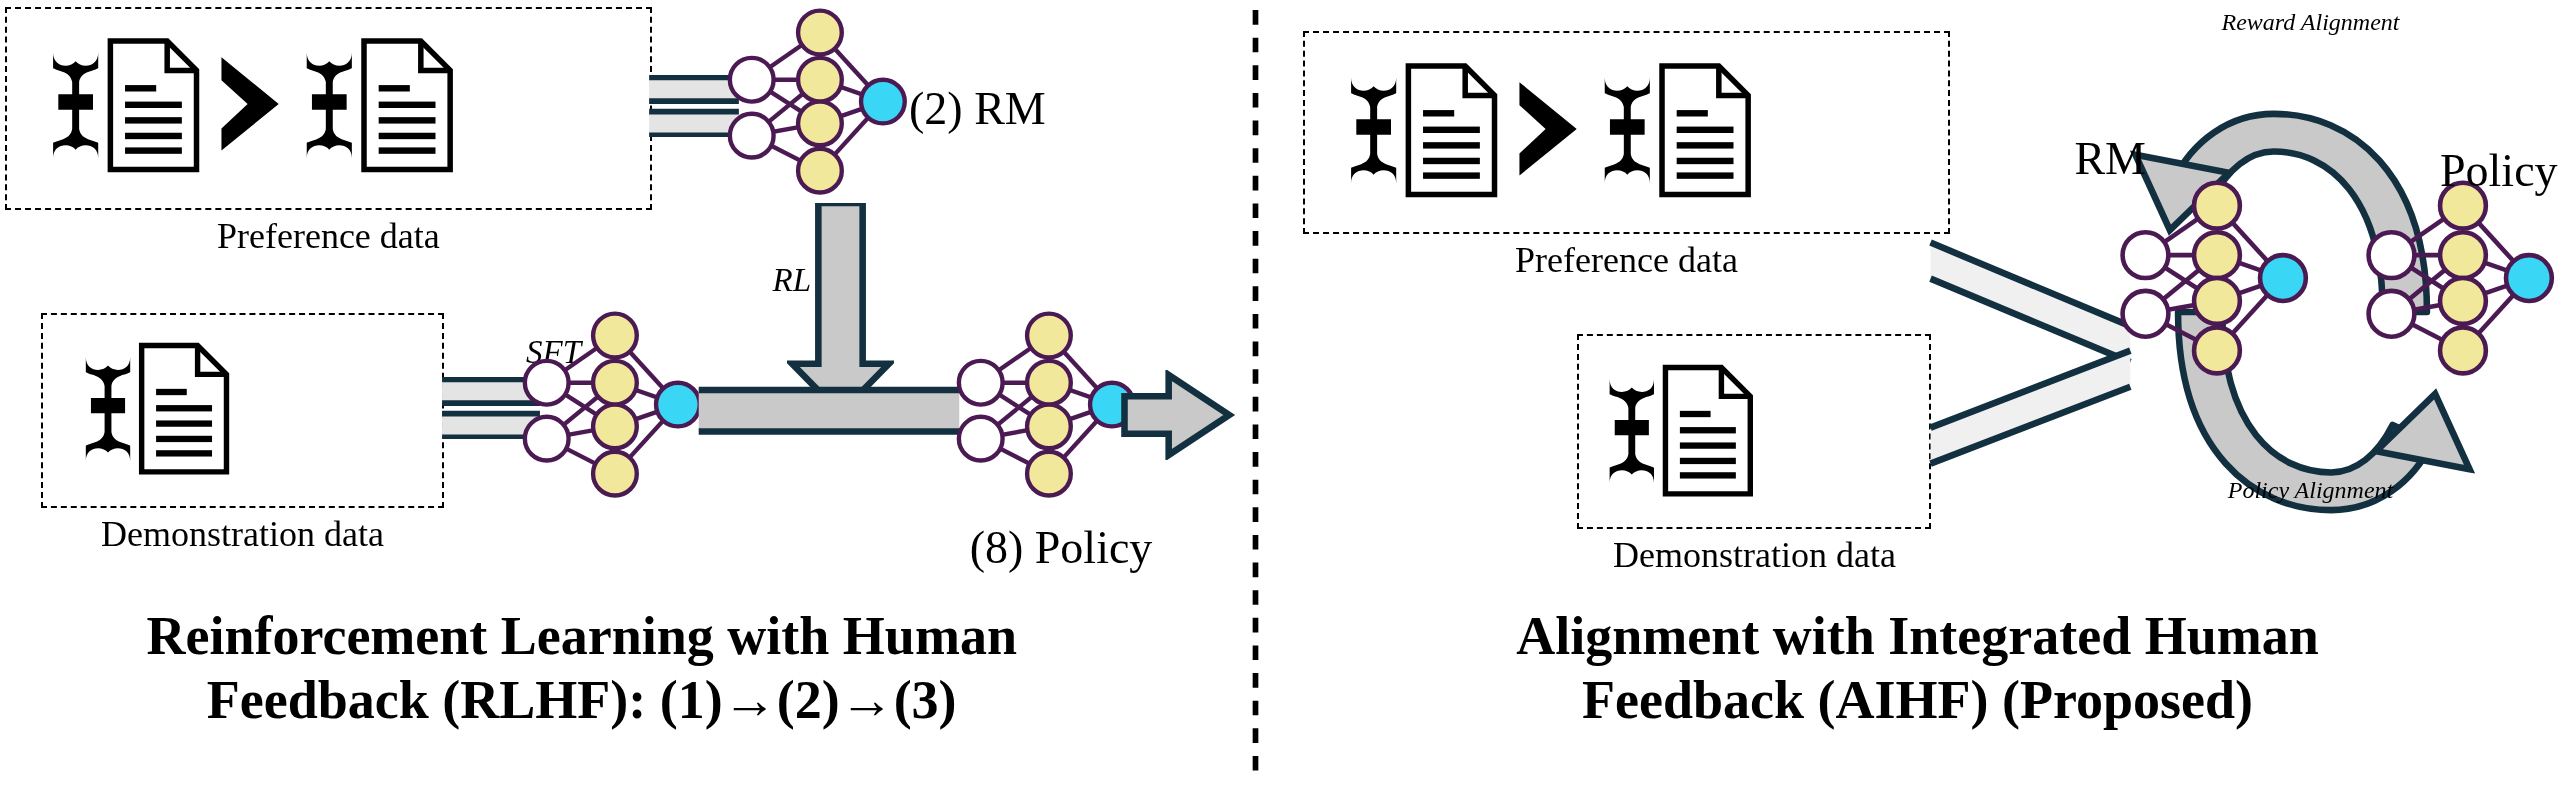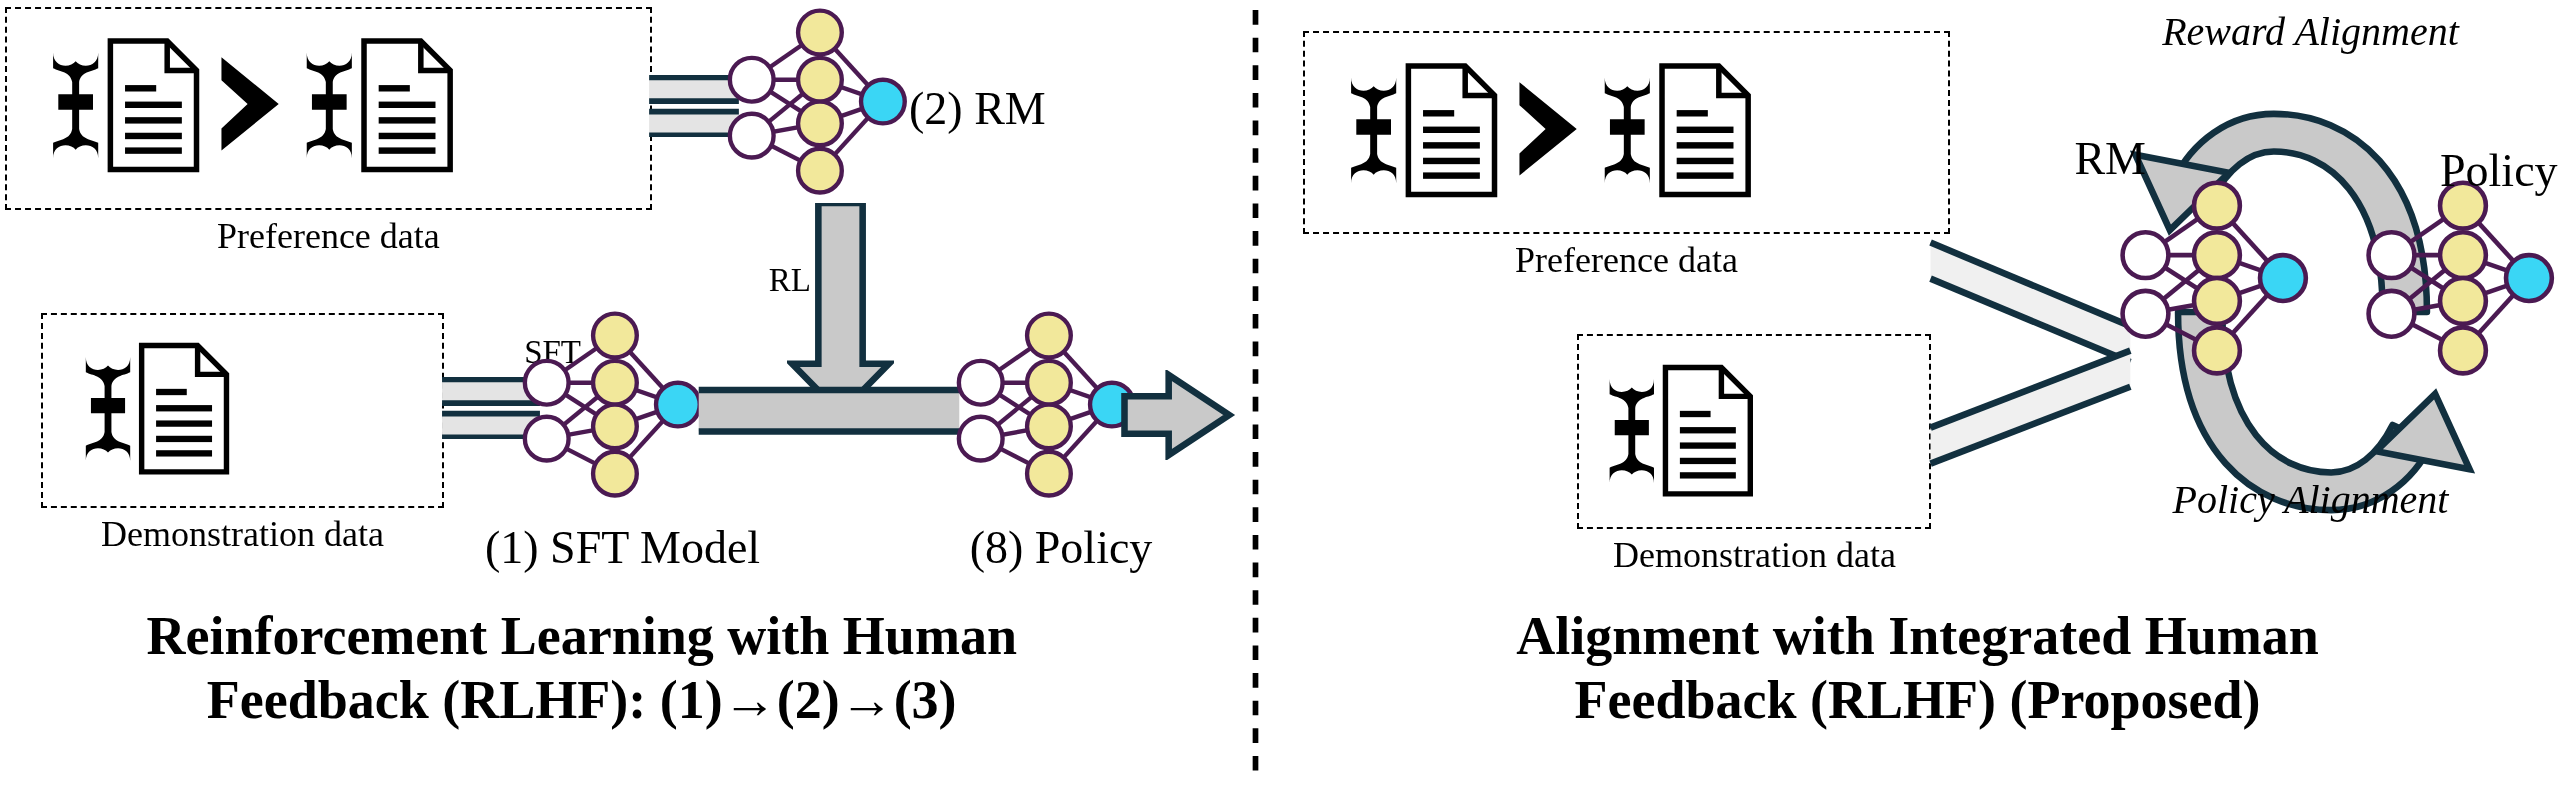--- a/index.html
+++ b/index.html
@@ -24,26 +24,27 @@
     text-align: center;
     font-family: "Liberation Serif", "DejaVu Serif", serif;
     color: #000000;
     line-height: 1.18;
     white-space: pre-line;
   }
   .panel-caption { font-size: 54px; font-weight: bold; }
   .data-label { font-size: 36px; }
   .node-label { font-size: 46px; }
   .edge-label {
+    font-style: italic;
     font-size: 33px;
     font-family: "Liberation Serif", "DejaVu Serif", serif;
   }
   .cycle-label {
     font-style: italic;
-    font-size: 40px;
+    font-size: 24px;
     font-family: "Liberation Serif", "DejaVu Serif", serif;
   }
   .dashbox {
     position: absolute;
     border: 2.5px dashed #000000;
     box-sizing: border-box;
   }
 </style>
 </head>
 <body>
@@ -158,21 +159,20 @@
     <line x1="0" y1="32" x2="120" y2="32" stroke="#12303f" stroke-width="7"></line>
     <rect x="0" y="44" width="120" height="30" fill="#e4e4e4"></rect>
     <line x1="0" y1="45" x2="120" y2="45" stroke="#12303f" stroke-width="7"></line>
     <line x1="0" y1="74" x2="120" y2="74" stroke="#12303f" stroke-width="7"></line>
   </svg>
 
   <svg class="abs" style="left:516px; top:311px;" width="197" height="188" viewBox="0 0 215 215">
     <use href="#nn-glyph"></use>
   </svg>
 
-  <div class="caption node-label" style="left:467px; top:521px; width:311px;">(1) SFT Model</div>
 
   <svg class="abs" style="left:698px; top:385px;" width="262" height="57" viewBox="0 0 320 70">
     <rect x="0" y="5" width="320" height="52" fill="#c9c9c9"></rect>
     <line x1="0" y1="6" x2="320" y2="6" stroke="#12303f" stroke-width="8"></line>
     <line x1="0" y1="57" x2="320" y2="57" stroke="#12303f" stroke-width="8"></line>
   </svg>
 
   <svg class="abs" style="left:950px; top:311px;" width="197" height="188" viewBox="0 0 215 215">
     <use href="#nn-glyph"></use>
   </svg>
@@ -269,16 +269,16 @@
     <use href="#nn-glyph"></use>
   </svg>
 
   <div class="caption node-label" style="left:2440px; top:144px; width:164px; text-align:left;">Policy</div>
 
   <div class="caption cycle-label" style="left:2122px; top:8.2px; width:377px;">Reward Alignment</div>
 
   <div class="caption cycle-label" style="left:2122px; top:476px; width:377px;">Policy Alignment</div>
 
   <div class="caption panel-caption" style="left:1344px; top:605px; width:1147px;">Alignment with Integrated Human
-Feedback (RLHF) (Proposed)</div>
+Feedback (AIHF) (Proposed)</div>
 
 </div>
 
 
 </body></html>

